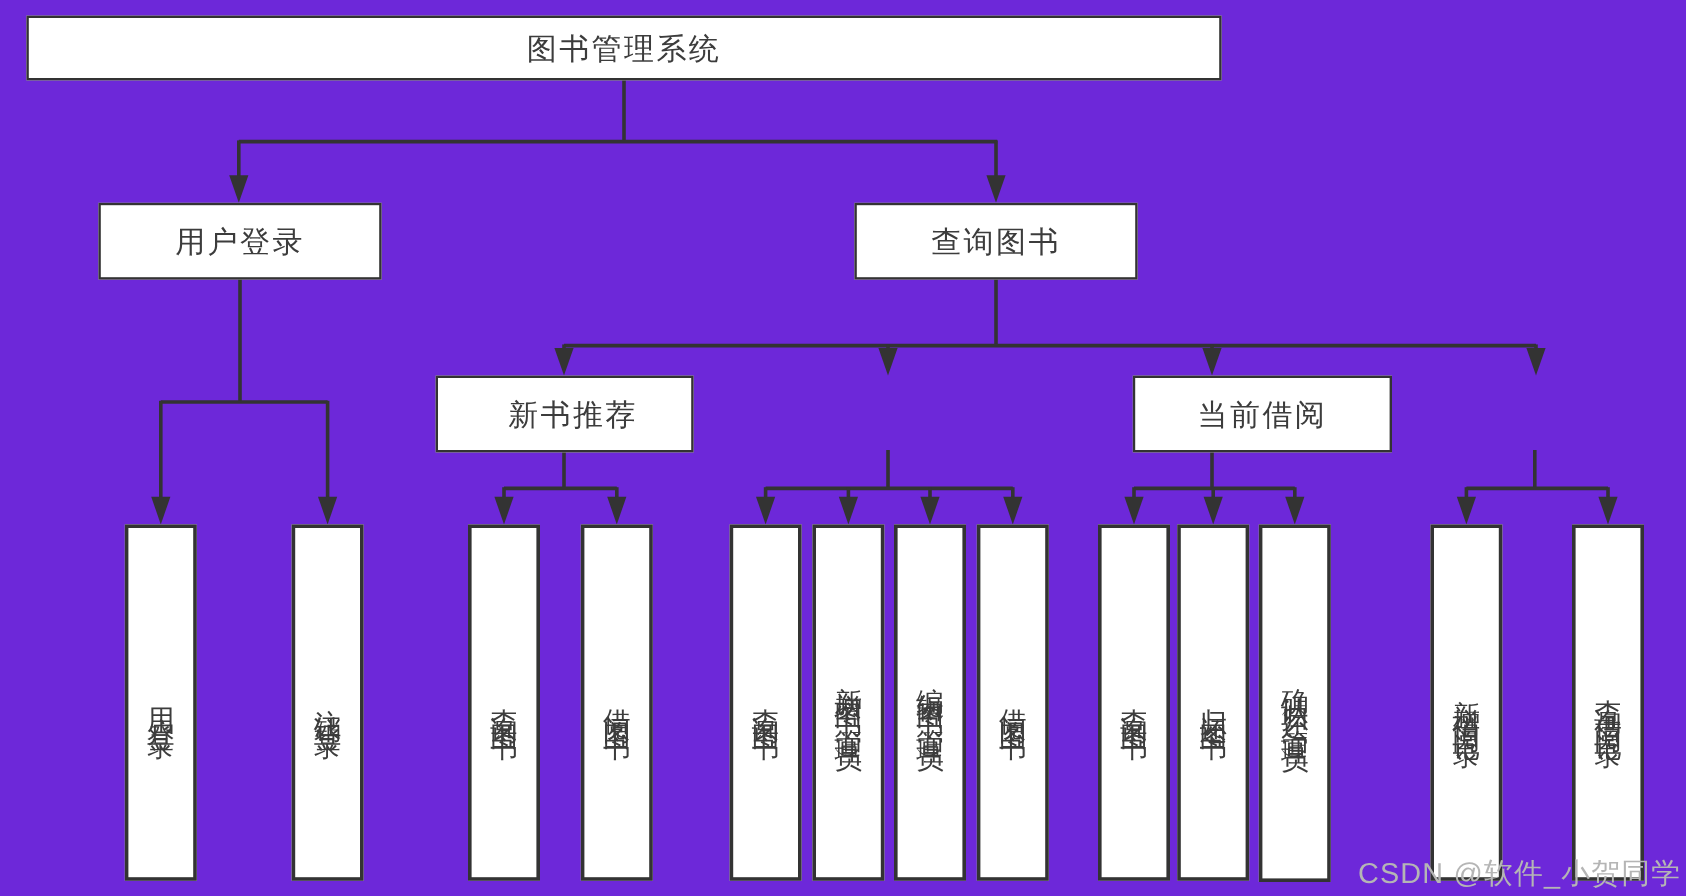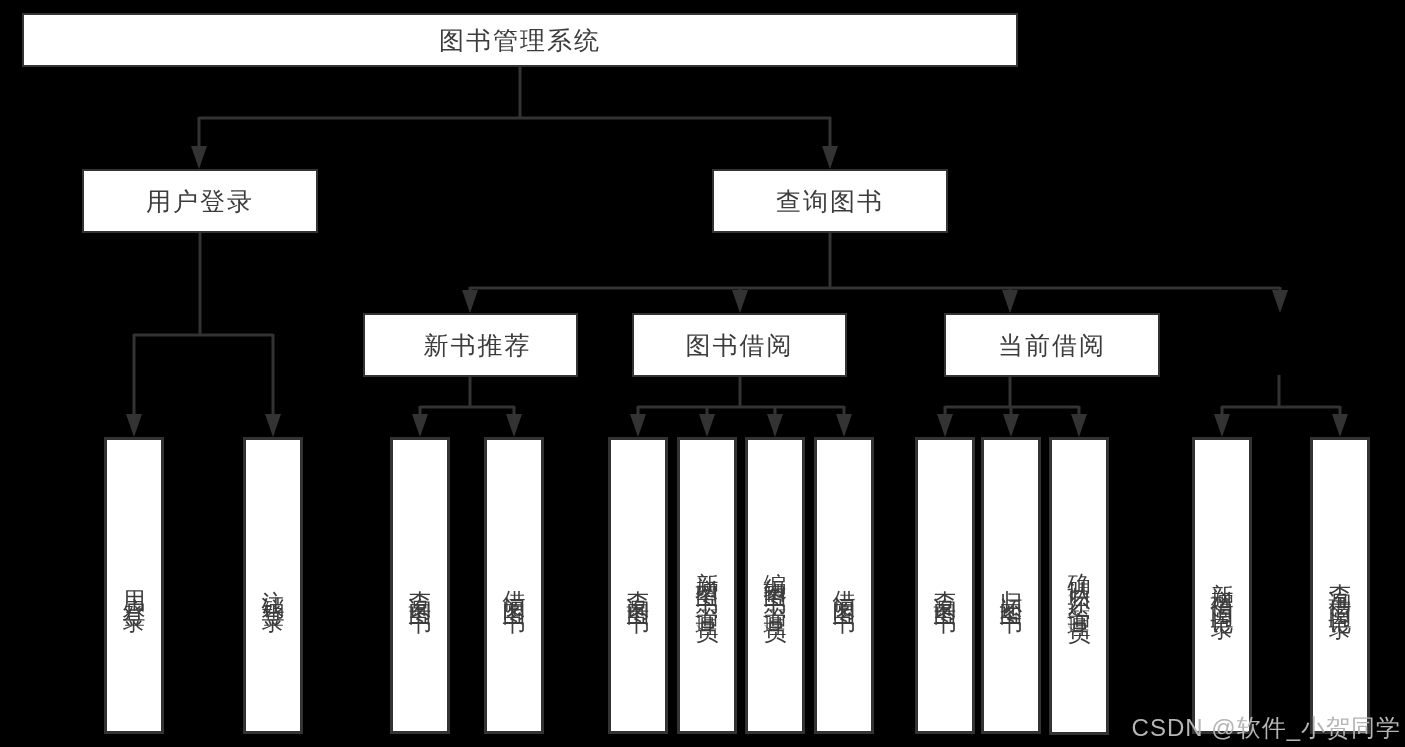--- a/index.html
+++ b/index.html
@@ -1,17 +1,17 @@
 <!DOCTYPE html>
 <html><head>
 <meta charset="utf-8">
 <style>
   html,body{margin:0;padding:0;background:#ffffff;}
   #stage{
-    position:relative;width:1405px;height:747px;background:#000000;
+    position:relative;width:1405px;height:747px;background:#6d28d9;
     font-family:"Liberation Sans","DejaVu Sans",sans-serif;overflow:hidden;
   }
   #lines{position:absolute;left:0;top:0;z-index:1;}
   .hnode{
     position:absolute;box-sizing:border-box;z-index:2;
     border:2px solid #333333;background:#ffffff;
     display:flex;align-items:center;justify-content:center;
     font-size:25px;letter-spacing:2px;color:#3c3c3c;
   }
   .root{border-width:2px;}
@@ -101,21 +101,20 @@
       <polygon points="1332,414 1348,414 1340,437"></polygon>
     </g>
   </svg>
 
   <div class="hnode root" style="left:22px;top:13px;width:996px;height:54px;">图书管理系统</div>
 
   <div class="hnode" style="left:82px;top:169px;width:236px;height:64px;">用户登录</div>
   <div class="hnode" style="left:712px;top:169px;width:236px;height:64px;">查询图书</div>
 
   <div class="hnode" style="left:363px;top:313px;width:215px;height:64px;padding-left:14px;">新书推荐</div>
-  <div class="hnode" style="left:632px;top:313px;width:215px;height:64px;">图书借阅</div>
   <div class="hnode" style="left:944px;top:313px;width:216px;height:64px;">当前借阅</div>
 
   <div class="vnode" style="left:104px;top:437px;width:60px;height:297px;">
     <span>用户登录</span>
   </div>
   <div class="vnode" style="left:243px;top:437px;width:60px;height:297px;">
     <span>注销登录</span>
   </div>
 
   <div class="vnode" style="left:390px;top:437px;width:60px;height:297px;">

